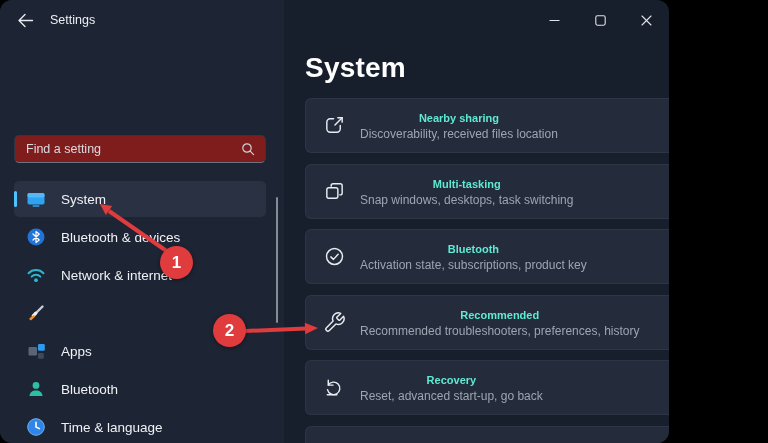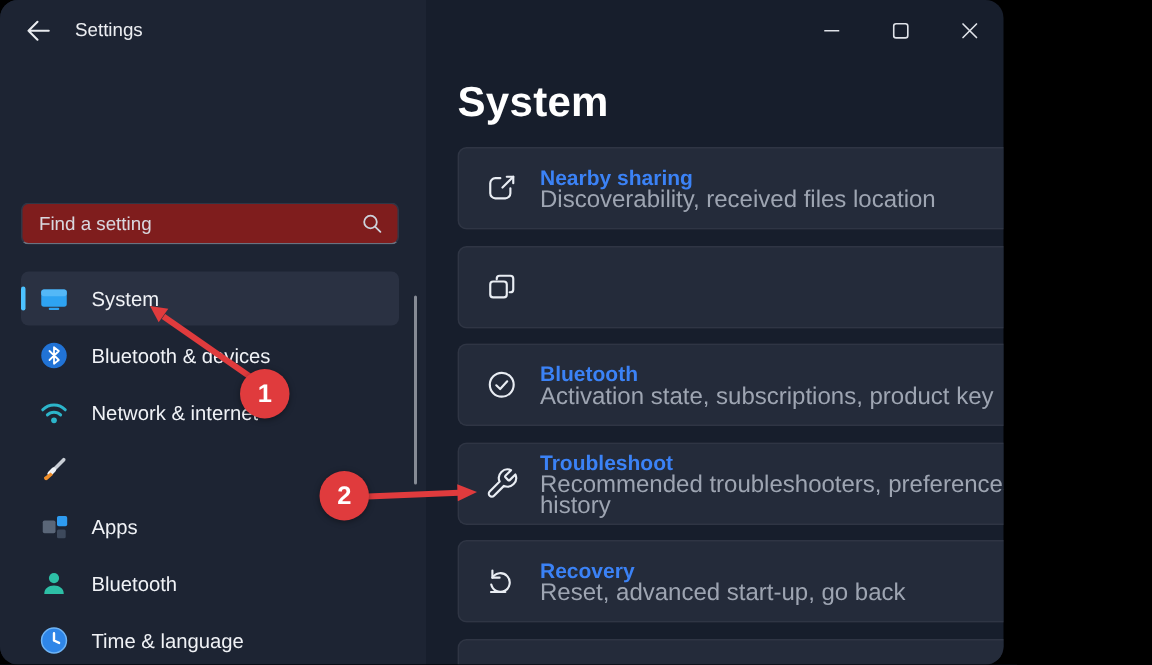--- a/index.html
+++ b/index.html
@@ -25,22 +25,22 @@
   .accent-pill{position:absolute;left:0;top:10px;width:3px;height:16px;border-radius:2px;background:#4cc2ff;}
   .nav-icon{width:20px;height:20px;margin-right:15px;display:flex;align-items:center;justify-content:center;}
   .nav-label{font-size:13.5px;color:#f0f2f6;}
   .scroll-thumb{position:absolute;left:276px;top:197px;width:2px;height:126px;background:#868b95;border-radius:1px;z-index:6;cursor:pointer;}
   
   .page-title{position:absolute;left:305px;top:52px;margin:0;font-size:28px;font-weight:700;color:#ffffff;letter-spacing:.2px;}
   .cards{position:absolute;left:305px;top:98px;width:441px;}
   .card{box-sizing:border-box;height:55px;margin-bottom:10.5px;background:#242b3a;border:1px solid rgba(255,255,255,0.05);border-radius:6px;display:flex;align-items:center;padding:0 16px;cursor:pointer;}
   .card-icon{width:24px;height:24px;margin-right:14px;display:flex;align-items:center;justify-content:center;flex:none;}
   .card-text{display:flex;flex-direction:column;justify-content:center;}
-  .card-title{font-size:14px;font-weight:700;color:#3b82f6;line-height:16px;}
-  .card-sub{font-size:16px;color:#9ea5b2;line-height:14px;margin-top:1px;}
+  .card-title{font-size:11px;font-weight:700;color:#5eead4;line-height:16px;text-align:center;}
+  .card-sub{font-size:12px;color:#9ea5b2;line-height:14px;margin-top:1px;}
   .chevron{margin-left:auto;color:#d3d8e0;font-size:19px;line-height:1;font-weight:400;}
   
   .overlay{position:absolute;left:0;top:0;width:768px;height:443px;z-index:50;pointer-events:none;}
   .badge{position:absolute;width:33px;height:33px;border-radius:50%;background:#e03b3d;color:#fff;font-size:17px;font-weight:700;display:flex;align-items:center;justify-content:center;z-index:51;pointer-events:none;box-shadow:0 1px 4px rgba(0,0,0,.4);}
   .badge-1{left:160px;top:246px;}
   .badge-2{left:213px;top:314px;}
   svg{display:block;}
 </style>
 </head>
 <body>
@@ -185,20 +185,24 @@
       <span class="chevron">›</span>
     </div>
 
     <div class="card">
       <span class="card-icon">
         <svg width="23" height="23" viewBox="0 0 24 24" stroke="#e9edf3" stroke-width="1.5" fill="none" stroke-linecap="round" stroke-linejoin="round">
             <path d="M8.5 6.5V6a2 2 0 0 1 2-2H18a2 2 0 0 1 2 2v7.5a2 2 0 0 1-2 2h-.5"></path>
             <rect x="4" y="8" width="11.5" height="11" rx="2"></rect>
           </svg>
       </span>
+      <div class="card-text">
+        <div class="card-title">Multi-tasking</div>
+        <div class="card-sub">Snap windows, desktops, task switching</div>
+      </div>
       <span class="chevron">›</span>
     </div>
 
     <div class="card">
       <span class="card-icon">
         <svg width="23" height="23" viewBox="0 0 24 24" stroke="#e9edf3" stroke-width="1.5" fill="none" stroke-linecap="round" stroke-linejoin="round">
             <circle cx="12" cy="12" r="8.3"></circle>
             <polyline points="8.2 12.4 10.9 15 15.8 9.6"></polyline>
           </svg>
       </span>
@@ -209,21 +213,21 @@
       <span class="chevron">›</span>
     </div>
 
     <div class="card">
       <span class="card-icon">
         <svg width="23" height="23" viewBox="0 0 24 24" stroke="#e9edf3" stroke-width="1.5" fill="none" stroke-linecap="round" stroke-linejoin="round">
             <path d="M14.7 6.3a1 1 0 0 0 0 1.4l1.6 1.6a1 1 0 0 0 1.4 0l3.77-3.77a6 6 0 0 1-7.94 7.94l-6.91 6.91a2.12 2.12 0 0 1-3-3l6.91-6.91a6 6 0 0 1 7.94-7.94l-3.76 3.76z"></path>
           </svg>
       </span>
       <div class="card-text">
-        <div class="card-title">Troubleshoot</div>
+        <div class="card-title">Recommended</div>
         <div class="card-sub">Recommended troubleshooters, preferences, history</div>
       </div>
       <span class="chevron">›</span>
     </div>
 
     <div class="card">
       <span class="card-icon">
         <svg width="23" height="23" viewBox="0 0 24 24" stroke="#e9edf3" stroke-width="1.5" fill="none" stroke-linecap="round" stroke-linejoin="round">
             <path d="M5.5 9.5a6.5 6.5 0 1 1-0.8 4.8"></path>
             <path d="M5.5 4.5v5h5"></path>

